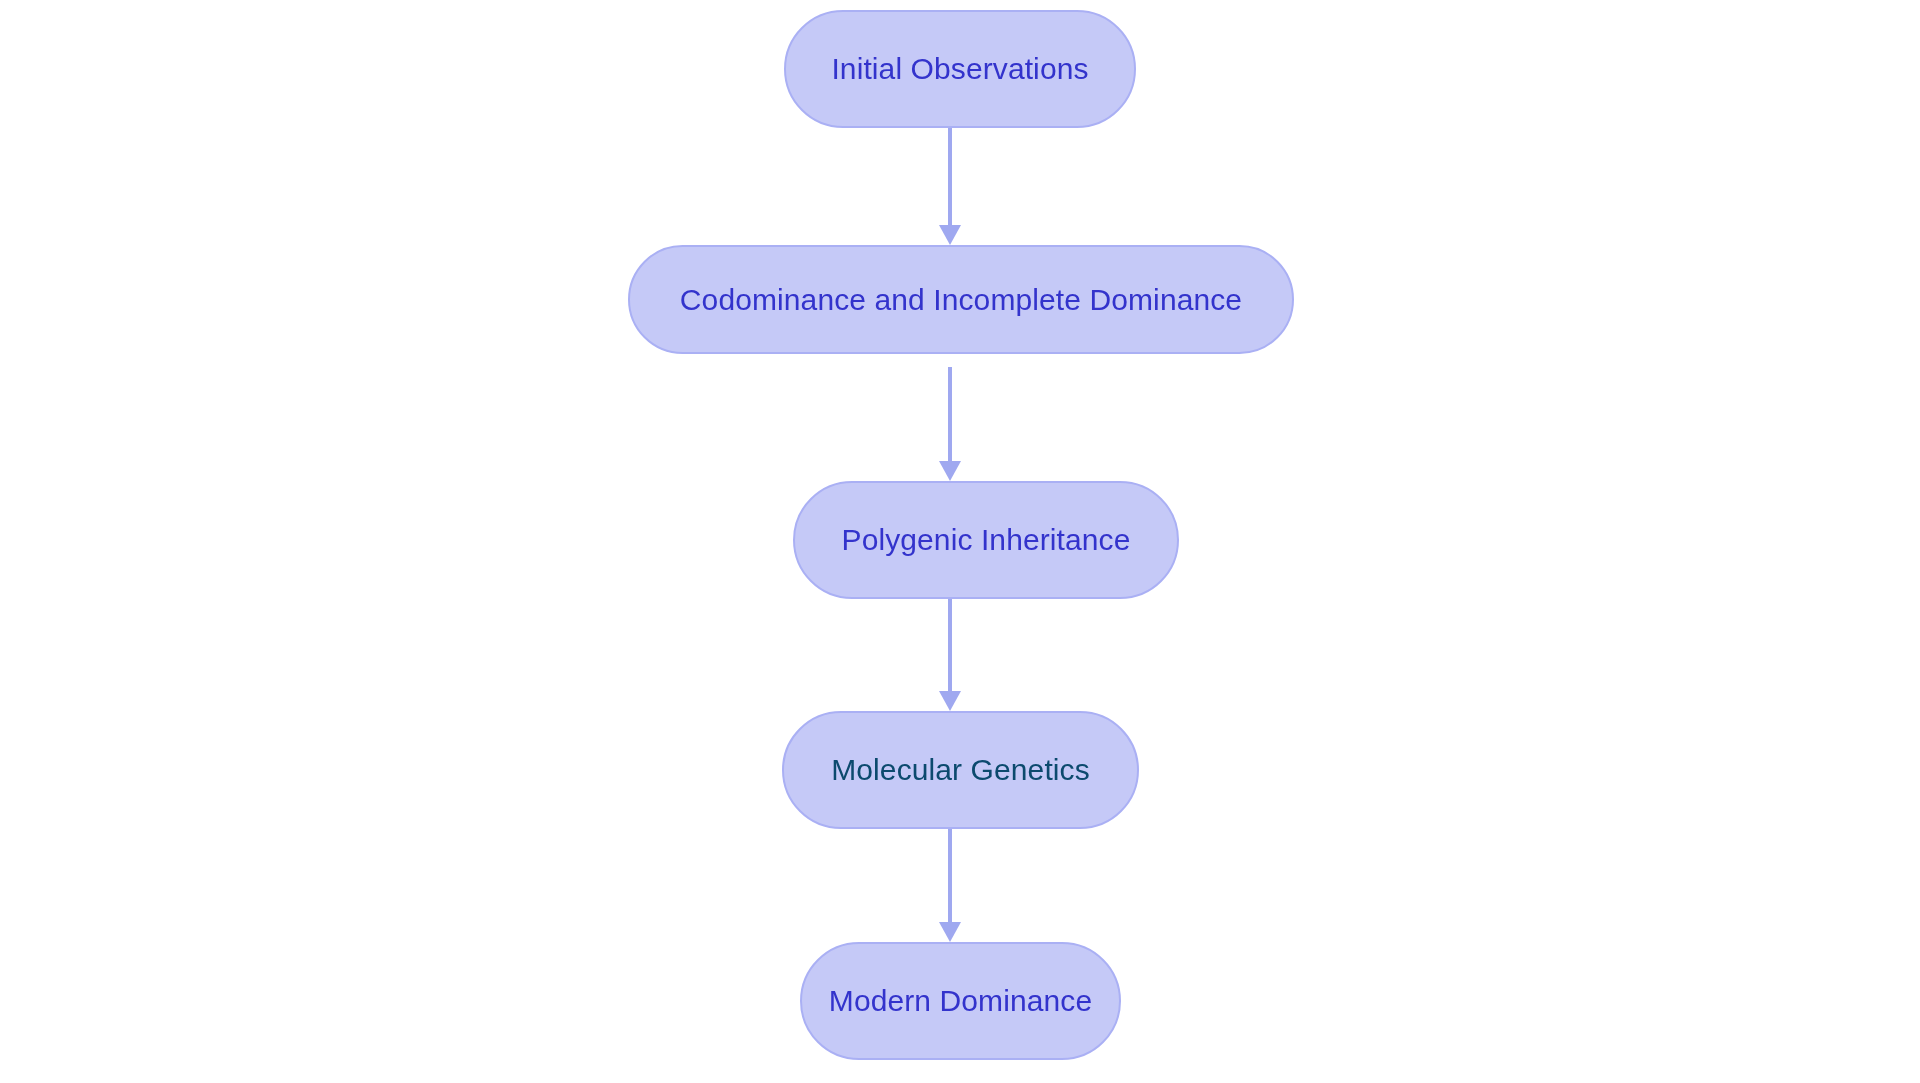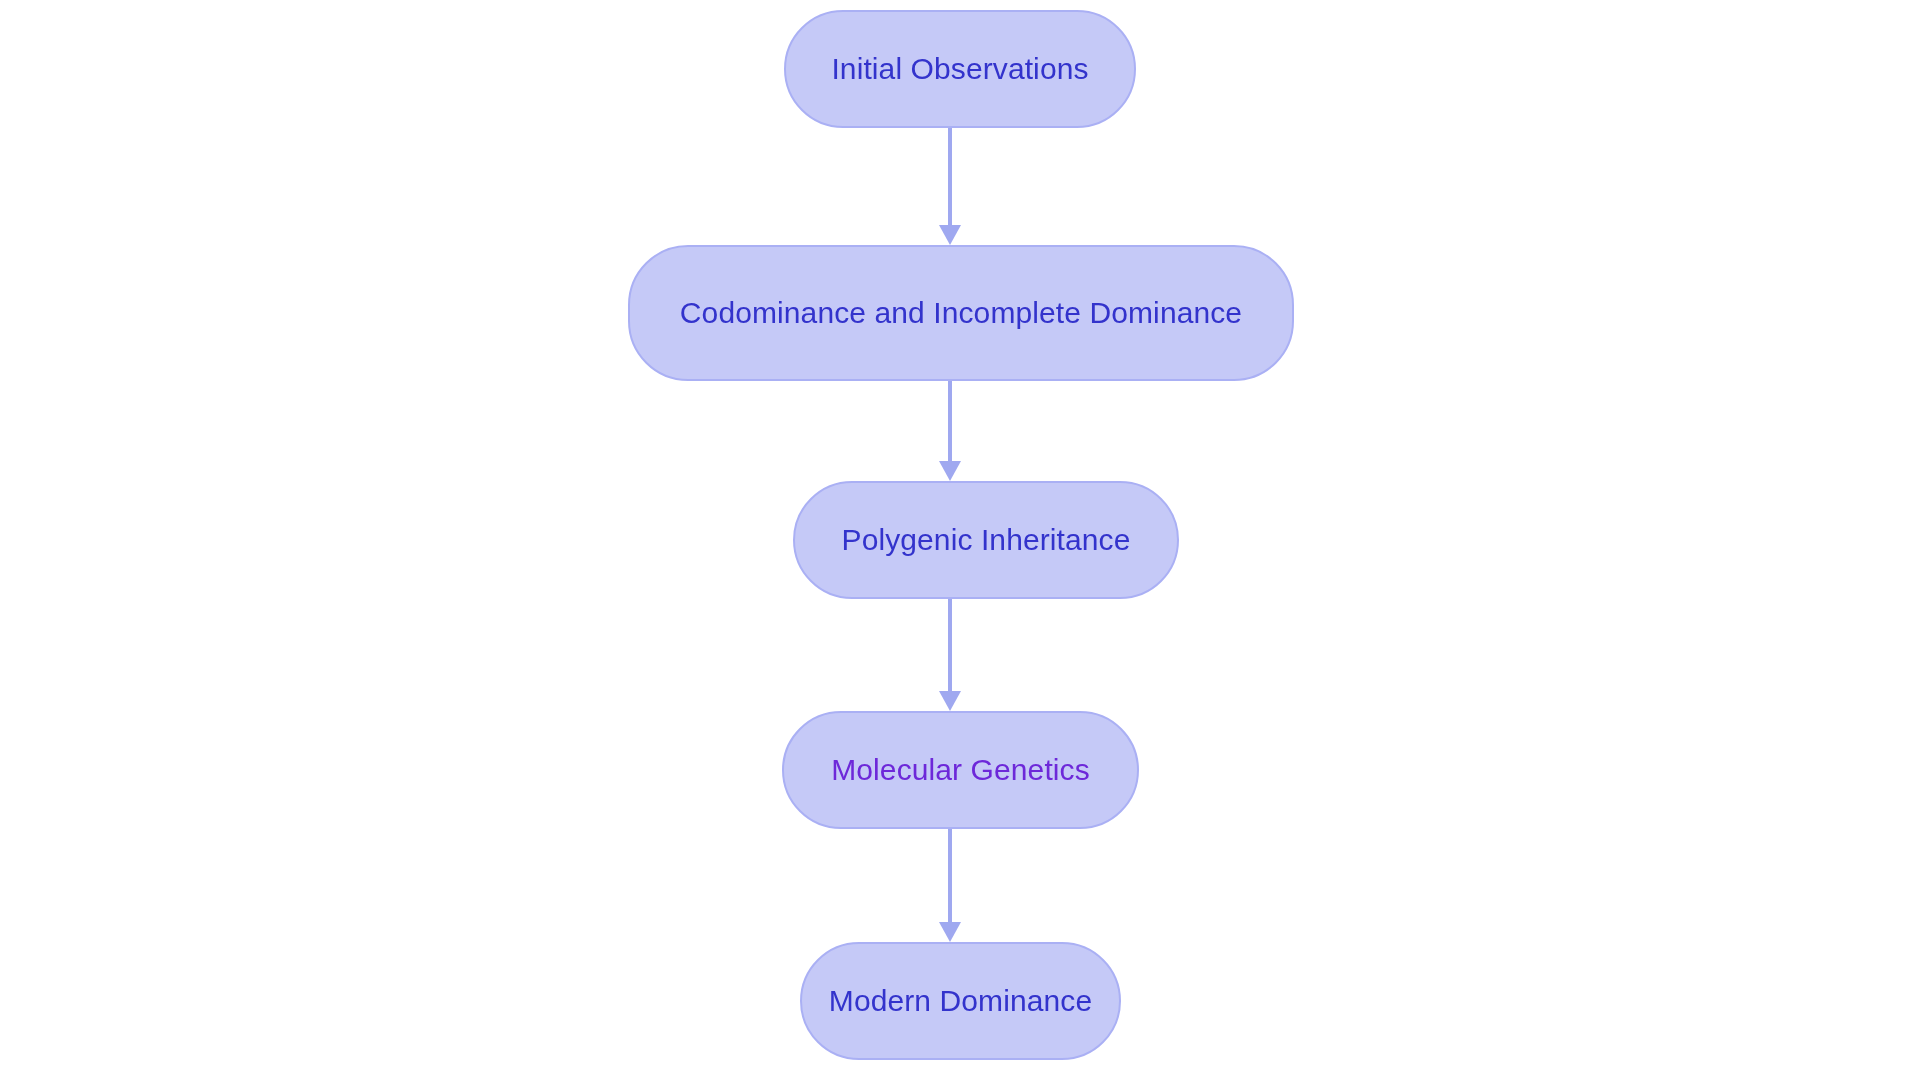--- a/index.html
+++ b/index.html
@@ -75,25 +75,25 @@
     </div>
     <div class="edge" style="left: 937px; top: 829px; width: 26px; height: 113px;">
       <svg width="26" height="113" viewBox="0 0 26 113">
         <line x1="13" y1="0" x2="13" y2="95" stroke="#9fa8f0" stroke-width="4"></line>
         <polygon points="2,93 24,93 13,113" fill="#9fa8f0"></polygon>
       </svg>
     </div>
     <div class="node" style="left: 784px; top: 10px; width: 352px; height: 118px; background: rgb(197, 201, 247); border-color: rgb(170, 176, 244); border-radius: 60px;">
       <span class="node-label" style="color: rgb(51, 51, 204); font-size: 30px;">Initial Observations</span>
     </div>
-    <div class="node" style="left: 628px; top: 245px; width: 666px; height: 136px; background: rgb(197, 201, 247); border-color: rgb(170, 176, 244); border-radius: 60px;">
+    <div class="node" style="left: 628px; top: 245px; width: 666px; height: 109px; background: rgb(197, 201, 247); border-color: rgb(170, 176, 244); border-radius: 60px;">
       <span class="node-label" style="color: rgb(51, 51, 204); font-size: 30px;">Codominance and Incomplete Dominance</span>
     </div>
     <div class="node" style="left: 793px; top: 481px; width: 386px; height: 118px; background: rgb(197, 201, 247); border-color: rgb(170, 176, 244); border-radius: 60px;">
       <span class="node-label" style="color: rgb(51, 51, 204); font-size: 30px;">Polygenic Inheritance</span>
     </div>
     <div class="node" style="left: 782px; top: 711px; width: 357px; height: 118px; background: rgb(197, 201, 247); border-color: rgb(170, 176, 244); border-radius: 60px;">
-      <span class="node-label" style="color: #6d28d9; font-size: 30px;">Molecular Genetics</span>
+      <span class="node-label" style="color: #0c4a6e; font-size: 30px;">Molecular Genetics</span>
     </div>
     <div class="node" style="left: 800px; top: 942px; width: 321px; height: 118px; background: rgb(197, 201, 247); border-color: rgb(170, 176, 244); border-radius: 60px;">
       <span class="node-label" style="color: rgb(51, 51, 204); font-size: 30px;">Modern Dominance</span>
     </div>
   </div>
 
 </body></html>

